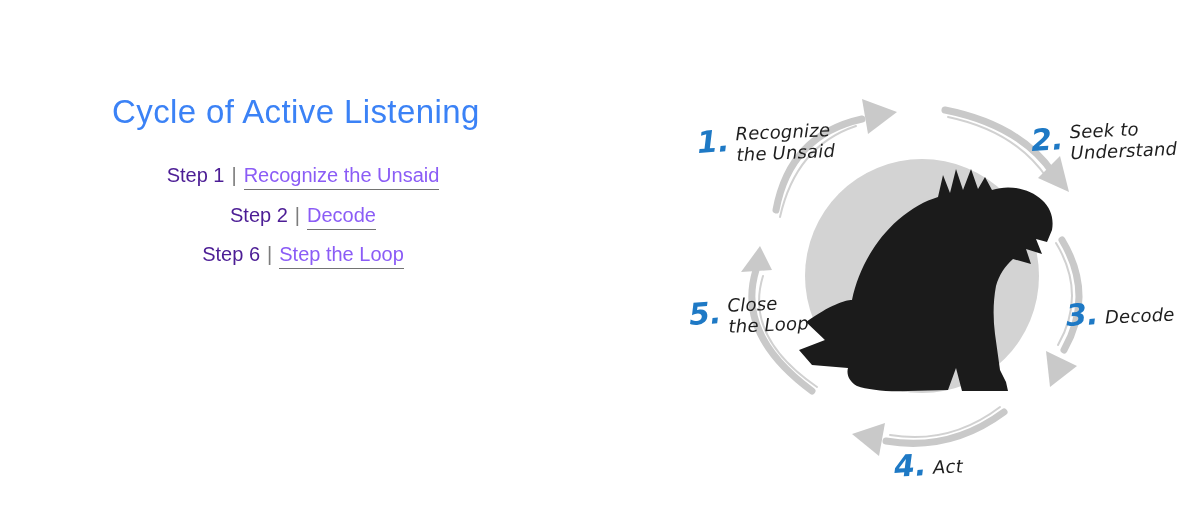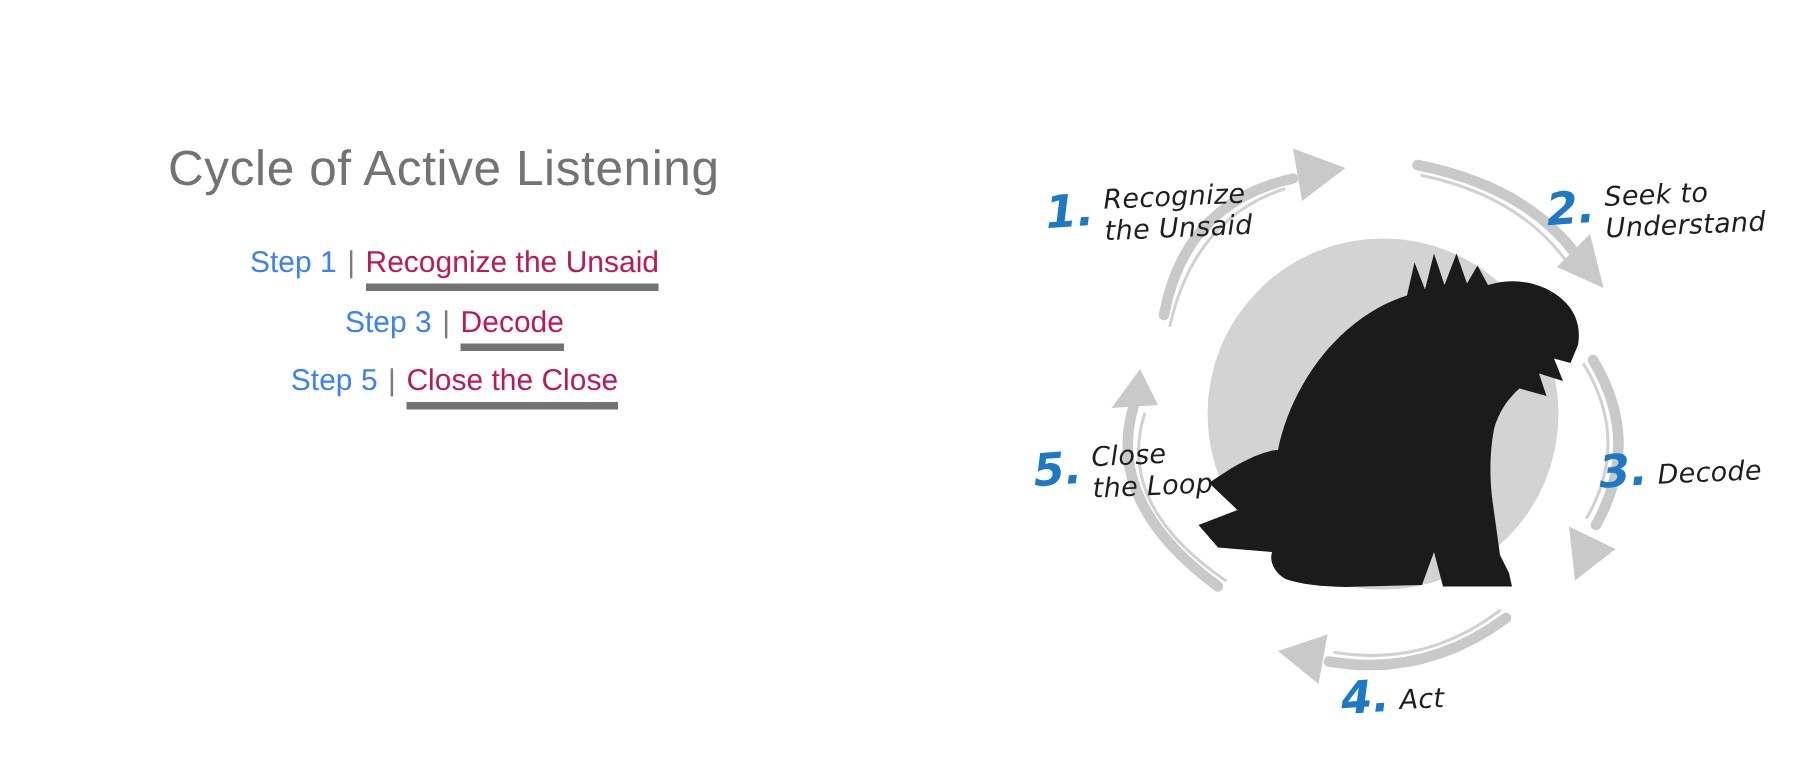--- a/index.html
+++ b/index.html
@@ -9,38 +9,38 @@
     background:#ffffff;
     overflow:hidden;
     font-family:"Liberation Sans", sans-serif;
   }
   
   .page-title{
     position:absolute;left:112px;top:70px;
     font-size:33px;line-height:40px;
     font-weight:300;
     letter-spacing:0.4px;
-    color:#737373;
+    color:#3b82f6;
     white-space:nowrap;
   }
   .steps{
     position:absolute;left:113px;top:156px;width:380px;
     text-align:center;
   }
   .step-row{
     font-size:20px;line-height:39.5px;
     white-space:nowrap;
     color:#5f6060;
   }
-  .step-prefix{color:#3b82f6;}
+  .step-prefix{color:#4c1d95;}
   .step-sep{color:#7c7c7c;margin:0 7px;}
   .step-link{
-    color:#be185d;
+    color:#8b5cf6;
     text-decoration:none;
-    border-bottom:5px solid #737373;
+    border-bottom:1px solid #737373;
     padding-bottom:3px;
     cursor:pointer;
   }
   
   .diagram{
     position:absolute;left:675px;top:88px;width:525px;height:412px;
   }
   .diagram svg{position:absolute;left:0;top:0;}
   .cycle-label{
     position:absolute;
@@ -70,24 +70,24 @@
 
 <div id="page">
 
   <h1 class="page-title">Cycle of Active Listening</h1>
 
   <div class="steps">
     <div class="step-row">
       <span class="step-prefix">Step 1</span><span class="step-sep">|</span><a class="step-link">Recognize the Unsaid</a>
     </div>
     <div class="step-row">
-      <span class="step-prefix">Step 3</span><span class="step-sep">|</span><a class="step-link">Decode</a>
+      <span class="step-prefix">Step 2</span><span class="step-sep">|</span><a class="step-link">Decode</a>
     </div>
     <div class="step-row">
-      <span class="step-prefix">Step 5</span><span class="step-sep">|</span><a class="step-link">Close the Close</a>
+      <span class="step-prefix">Step 6</span><span class="step-sep">|</span><a class="step-link">Step the Loop</a>
     </div>
   </div>
 
   <div class="diagram">
     <svg width="525" height="412" viewBox="675 88 525 412">
 
       <circle cx="922" cy="276" r="117" fill="#d3d3d3"></circle>
 
       <g fill="none" stroke="#c9c9c9">
         <path d="M 776,210 Q 790,135 862,119" stroke-width="7" stroke-linecap="round"></path>

